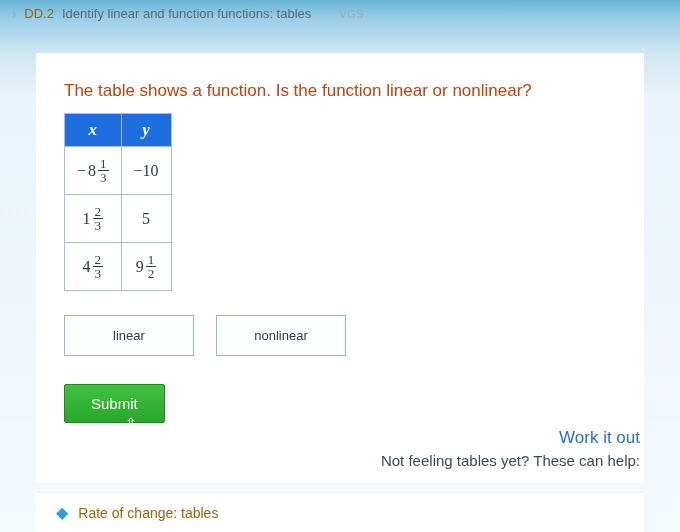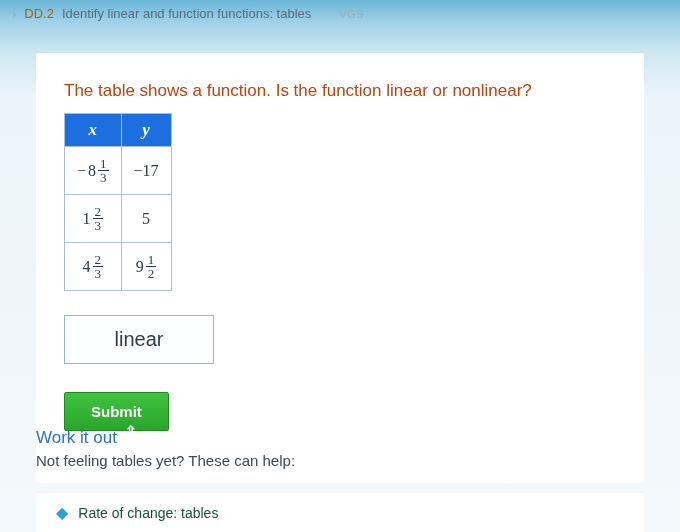--- a/index.html
+++ b/index.html
@@ -12,29 +12,29 @@
 .qtext{font-size:17px;color:#c2410c;margin-bottom:12px}
 .ftable{border-collapse:collapse;margin-bottom:24px}
 .ftable th{background:#1d6fe0;color:#fff;font-weight:600;font-style:italic;font-family:'Times New Roman',serif;font-size:17px;padding:6px 18px;border:1px solid #a8c0d2;text-align:center;min-width:50px}
 .ftable td{border:1px solid #a8c0d2;padding:10px 12px;text-align:center;font-size:16px;color:#2d3b49;font-family:'Times New Roman',serif;min-width:50px;height:44px;vertical-align:middle}
 .mixed{display:inline-flex;align-items:center;gap:2px}
 .mixed .whole{font-size:16px}
 .frac{display:inline-flex;flex-direction:column;align-items:center;line-height:1;font-size:13px;vertical-align:middle}
 .frac .n{border-bottom:1px solid #2d3b49;padding:0 2px}
 .frac .d{padding:0 2px}
 .choices{display:flex;gap:22px;margin-bottom:28px}
-.choice{border:1px solid #8fb8d8;background:#fcfeff;padding:12px 13px;width:150px;text-align:center;font-size:20px;color:#2d3b49;cursor:pointer}
-.submit{background:linear-gradient(#3fc23f,#2aa62a);color:#fff;border:1px solid #1f8a1f;padding:10px 26px;font-size:15px;font-weight:bold;border-radius:2px;cursor:pointer;position:relative}
+.choice{border:1px solid #8fb8d8;background:#fcfeff;padding:12px 13px;width:130px;text-align:center;font-size:13px;color:#2d3b49;cursor:pointer}
+.submit{background:linear-gradient(#3fc23f,#2aa62a);color:#fff;border:1px solid #1f8a1f;padding:10px 26px;font-size:15px;font-weight:normal;border-radius:2px;cursor:pointer;position:relative}
 .cursor{position:absolute;left:60px;top:30px;font-size:14px;color:#fff;pointer-events:none}
-.help{position:absolute;bottom:14px;left:0;right:4px;text-align:left}
+.help{position:absolute;bottom:14px;left:0;right:4px;text-align:right}
 .help .w{color:#2a6fd6;font-size:17px;font-weight:500;margin-bottom:4px}
 .help .s{color:#3a4a58;font-size:15px}
 .bottom{position:absolute;bottom:0;left:36px;right:36px;background:#fff;padding:10px 20px;display:flex;align-items:center;gap:10px;border-top:1px solid #eef2f5}
 .gem{color:#2aa0d8;font-size:16px}
-.blink{color:#14532d;font-size:14px}
+.blink{color:#a16207;font-size:14px}
 </style>
 </head>
 <body>
 
 <div class="crumb">
   <span class="sep">›</span>
   <span class="code">DD.2</span>
   <span>Identify linear and function functions: tables</span>
   <span class="vgs">VGS</span>
 </div>
@@ -53,21 +53,21 @@
         <span class="mixed">
           <span>−</span>
               <span class="whole">8</span>
           <span class="frac">
                 <span class="n">1</span>
                 <span class="d">3</span>
               </span>
         </span>
       </td>
       <td>
-        <span>−</span><span>17</span>
+        <span>−</span><span>10</span>
       </td>
     </tr>
     <tr>
       <td>
         <span class="mixed">
           <span class="whole">1</span>
           <span class="frac">
                 <span class="n">2</span>
                 <span class="d">3</span>
               </span>
@@ -93,20 +93,21 @@
                 <span class="d">2</span>
               </span>
         </span>
       </td>
     </tr>
   </tbody>
     </table>
 
   <div class="choices">
     <div class="choice">linear</div>
+    <div class="choice">nonlinear</div>
   </div>
 
   <button class="submit">
     <span>Submit</span>
     <span class="cursor">⇪</span>
   </button>
 
   <div class="help">
     <div class="w">Work it out</div>
     <div class="s">Not feeling tables yet? These can help:</div>

